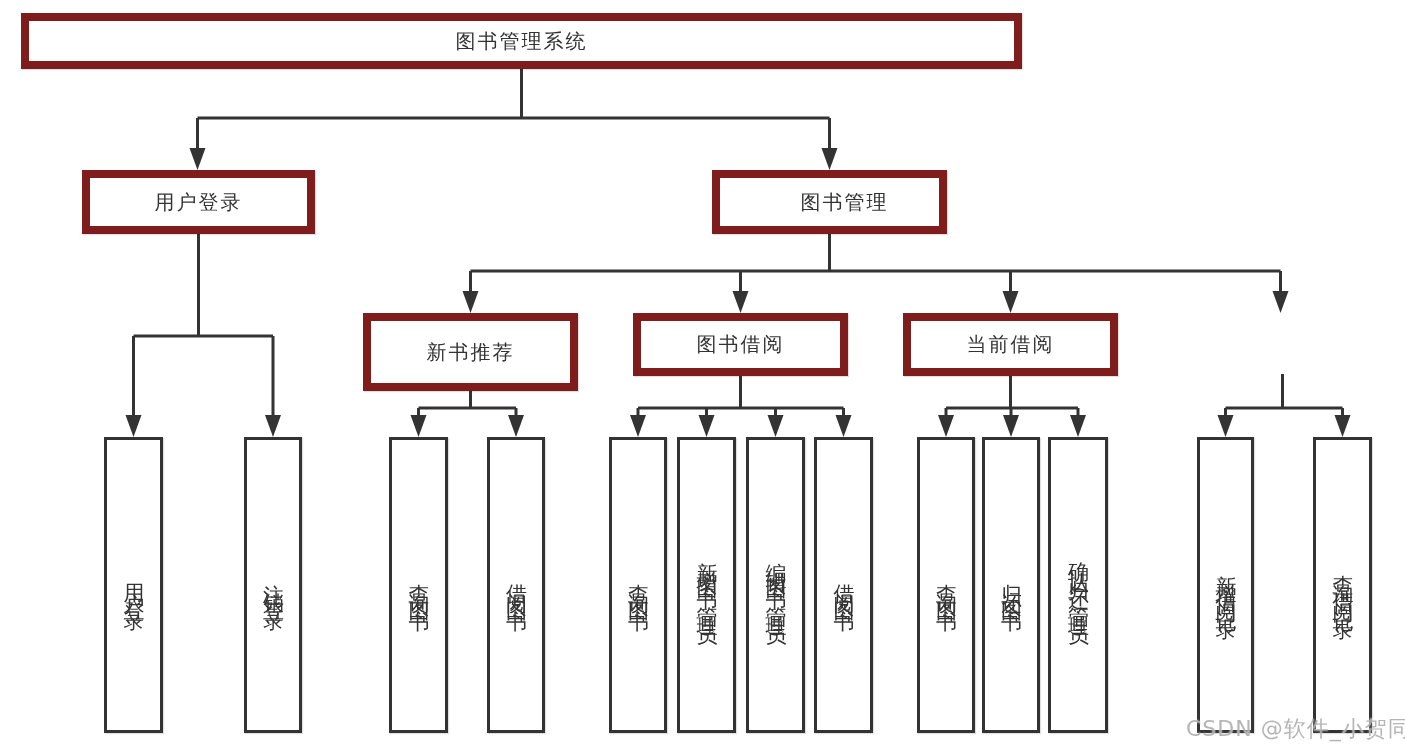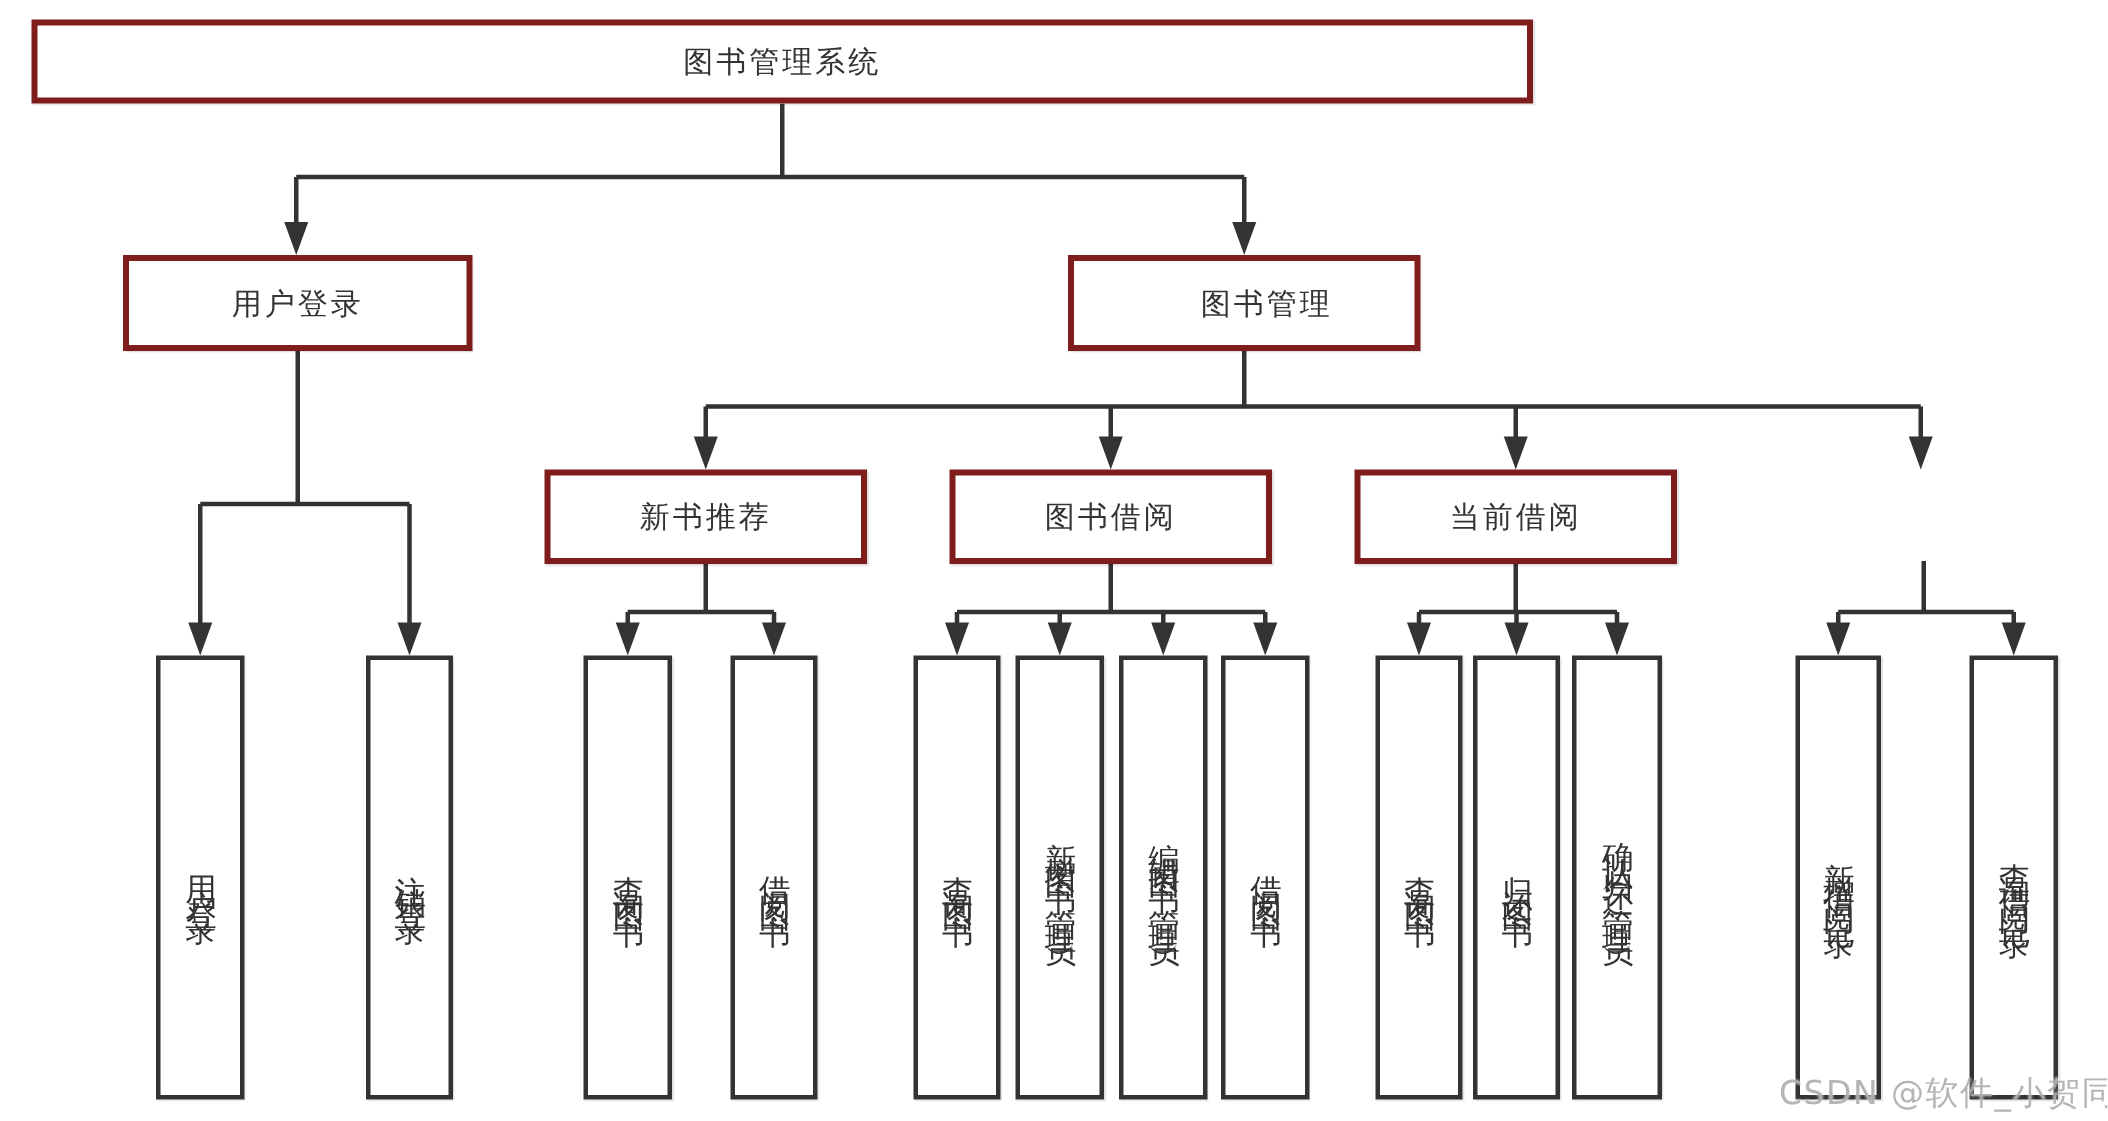--- a/index.html
+++ b/index.html
@@ -12,21 +12,21 @@
     overflow: hidden;
   }
   #connector-layer {
     position: absolute;
     left: 0; top: 0;
     width: 1405px; height: 747px;
   }
   .h-box {
     position: absolute;
     box-sizing: border-box;
-    border: 4px solid #7f1d1d;
+    border: 8px solid #7f1d1d;
     background: #ffffff;
     display: flex;
     align-items: center;
     justify-content: center;
     font-size: 20px;
     letter-spacing: 2px;
     color: #333333;
     box-shadow: 1px 1px 1px rgba(0,0,0,0.12);
   }
   .v-box {
@@ -97,21 +97,21 @@
       <polygon points="1217.5,415 1233.5,415 1225.5,437"></polygon>
       <polygon points="1334.5,415 1350.5,415 1342.5,437"></polygon>
     </g>
   </svg>
 
   <div class="h-box" style="left:21px; top:13px; width:1001px; height:56px;">图书管理系统</div>
 
   <div class="h-box" style="left:82px; top:170px; width:233px; height:64px;">用户登录</div>
   <div class="h-box" style="left:712px; top:170px; width:235px; height:64px;padding-left:30px;">图书管理</div>
 
-  <div class="h-box" style="left:363px; top:313px; width:215px; height:63px;text-align:right;">新书推荐</div>
+  <div class="h-box" style="left:363px; top:313px; width:215px; height:78px;text-align:right;">新书推荐</div>
   <div class="h-box" style="left:903px; top:313px; width:215px; height:63px;">当前借阅</div>
   <div class="h-box" style="left:633px; top:313px; width:215px; height:63px;">图书借阅</div>
 
   <div class="v-box" style="left:104px; width:59px;">
     <span class="v-label">用户登录</span>
   </div>
   <div class="v-box" style="left:244px; width:58px;">
     <span class="v-label">注销登录</span>
   </div>
 

